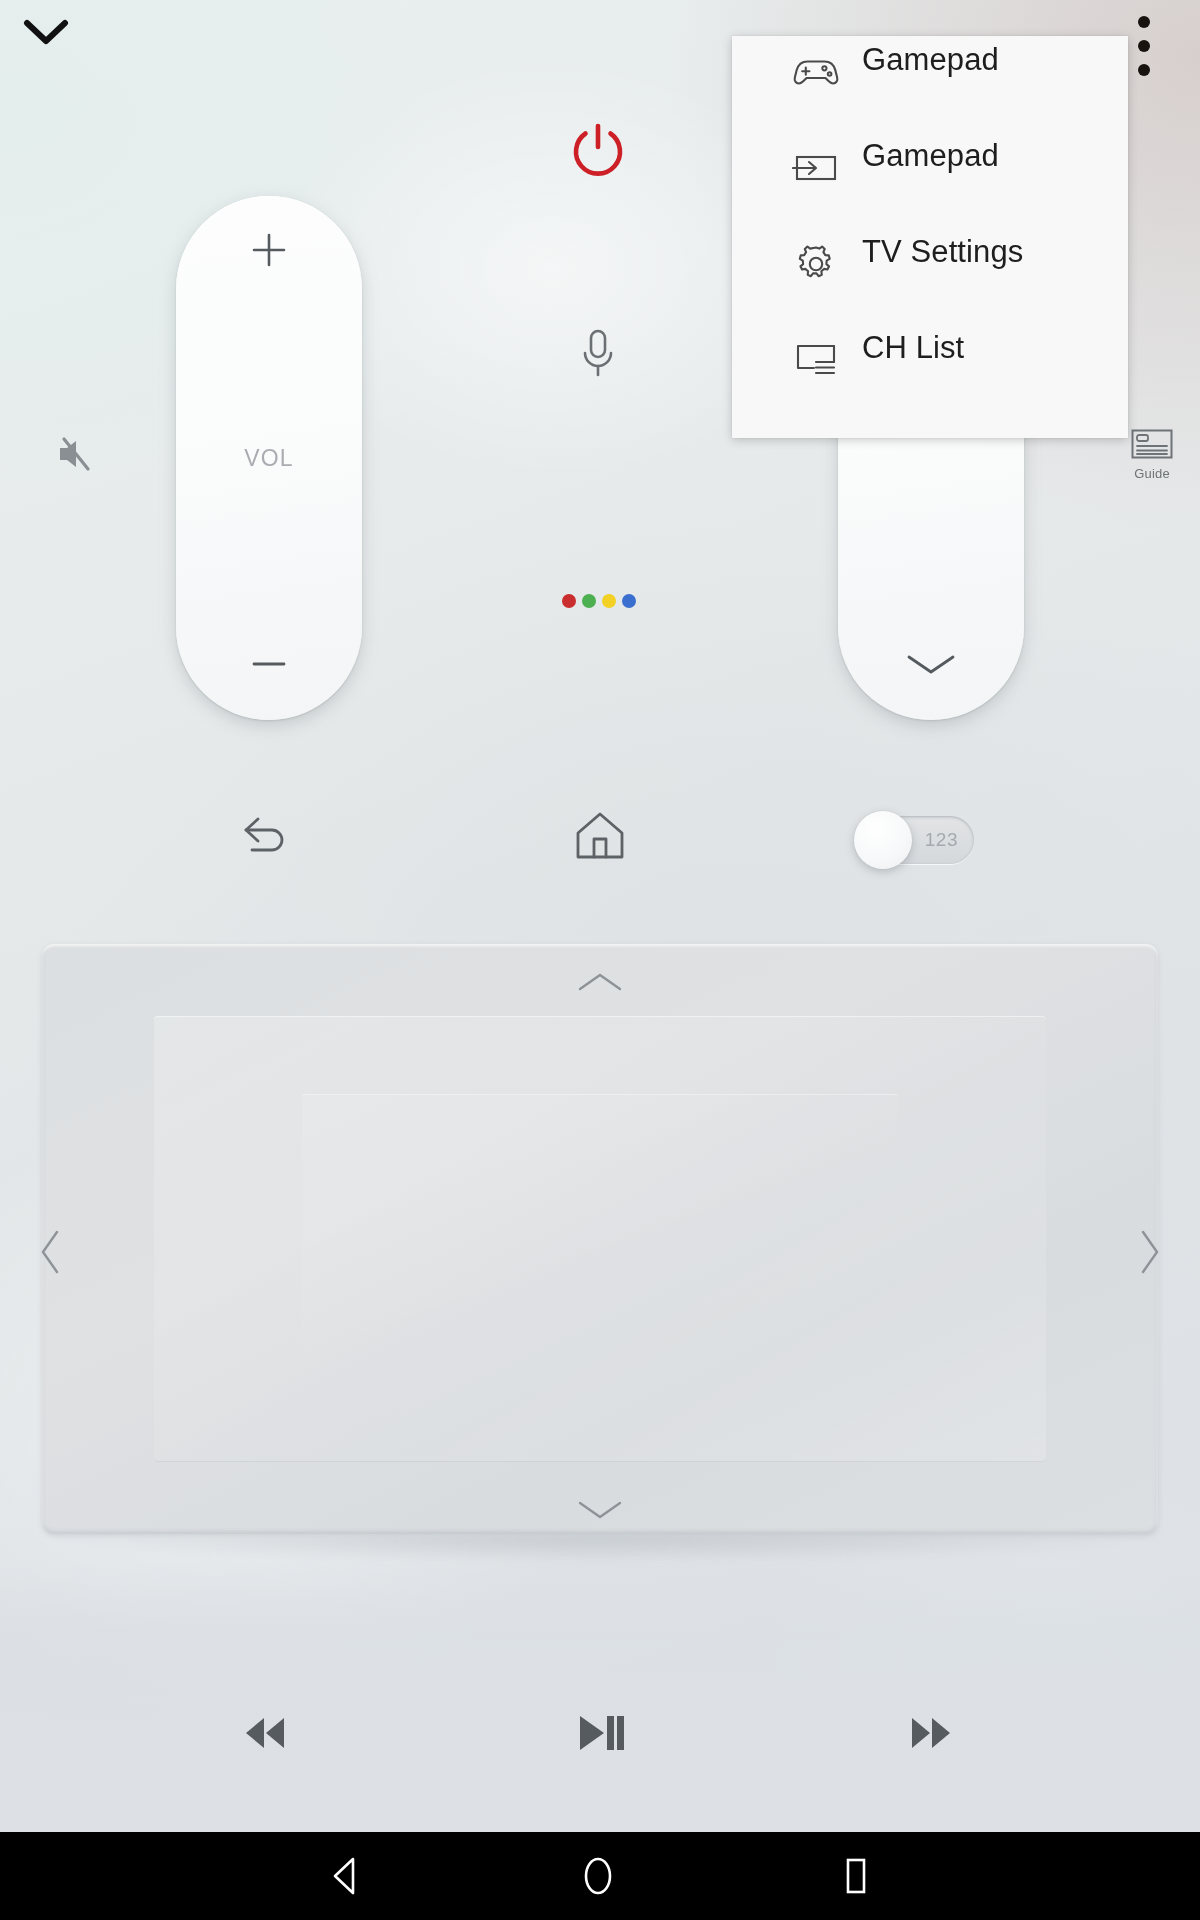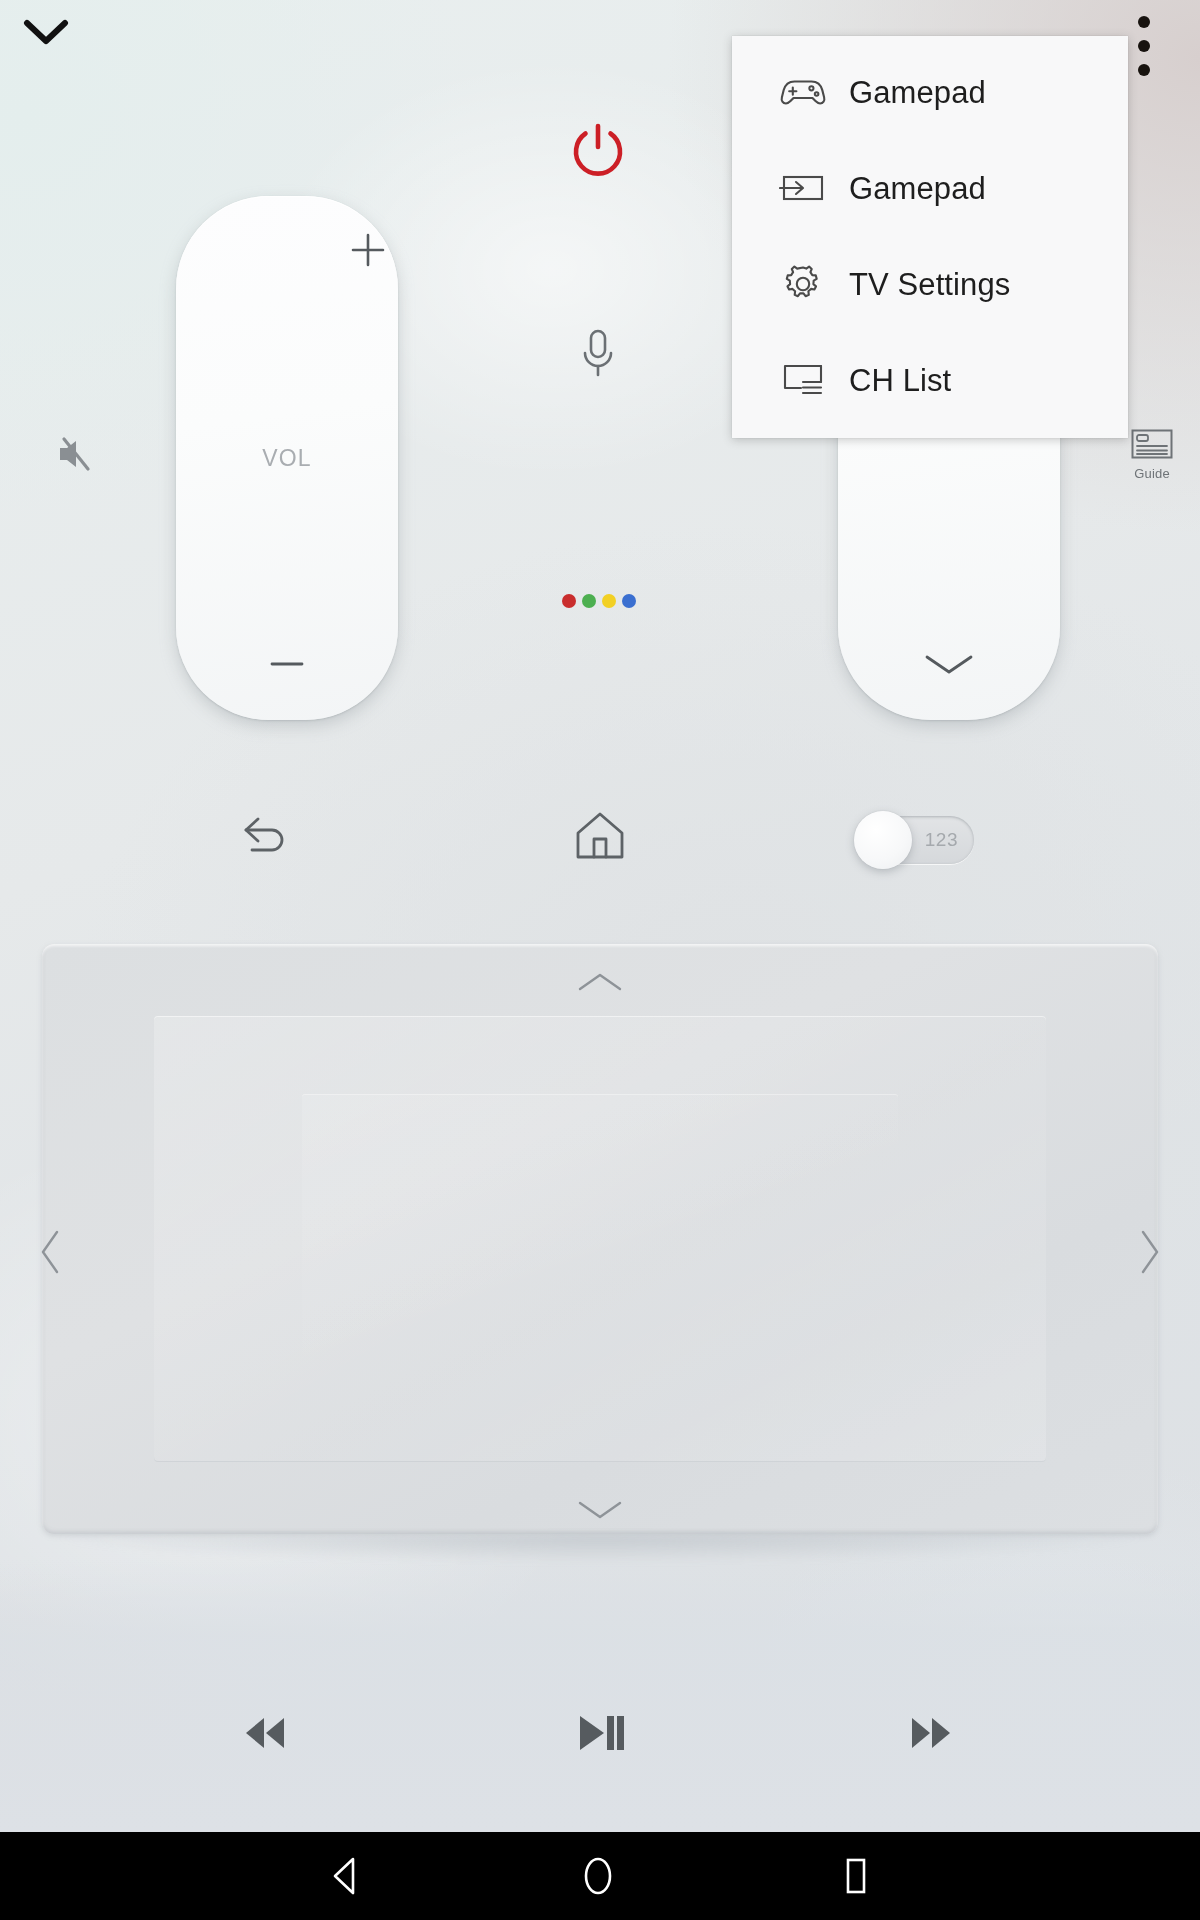--- a/index.html
+++ b/index.html
@@ -83,23 +83,22 @@
     position: absolute;
     left: 732px; top: 36px;
     width: 396px;
     background: #f8f8f9;
     box-shadow: 0 2px 9px rgba(60,60,60,.26), 0 0 1px rgba(0,0,0,.18);
     padding: 8px 0 10px 0;
     z-index: 40;
   }
   .menu-item {
     display: flex;
-    align-items: center;
     height: 96px;
-    padding-left: 43px;
+    padding-left: 56px;
     cursor: pointer;
   }
   .menu-item .mi-ic {
     width: 56px; height: 56px;
     display: flex; align-items: center; justify-content: center;
     flex: 0 0 auto;
     margin-right: 18px;
   }
   .menu-item .mi-label {
     font-size: 31px;
@@ -129,23 +128,22 @@
   
   .pill {
     position: absolute;
     background: linear-gradient(172deg, #fdfdfe 0%, #fbfcfc 42%, #f3f5f6 100%);
     box-shadow:
       0 6px 16px rgba(150,158,163,.40),
       0 1px 2px rgba(120,128,134,.30),
       inset 0 1px 0 rgba(255,255,255,.95);
     display: flex;
     flex-direction: column;
-    align-items: flex-end;
-    cursor: pointer;
-    padding-left: 36px;
+    align-items: center;
+    cursor: pointer;
   }
   .pill-vol {
     left: 176px; top: 196px;
     width: 186px; height: 524px;
     border-radius: 93px;
   }
   .pill-ch {
     left: 838px; top: 196px;
     width: 186px; height: 524px;
     border-radius: 93px;

